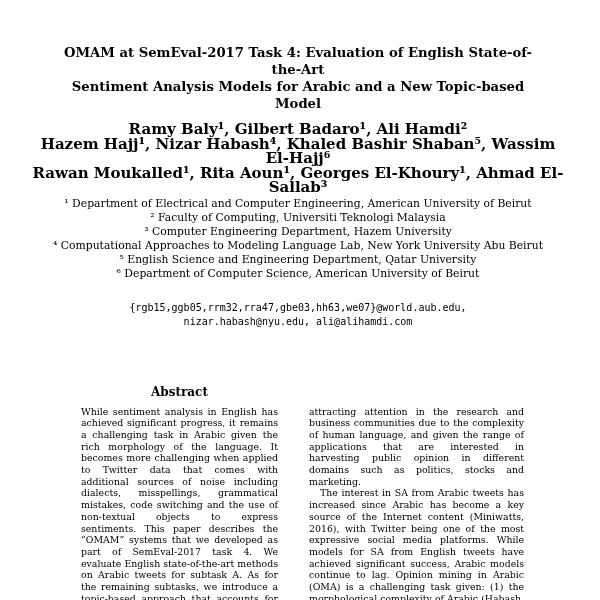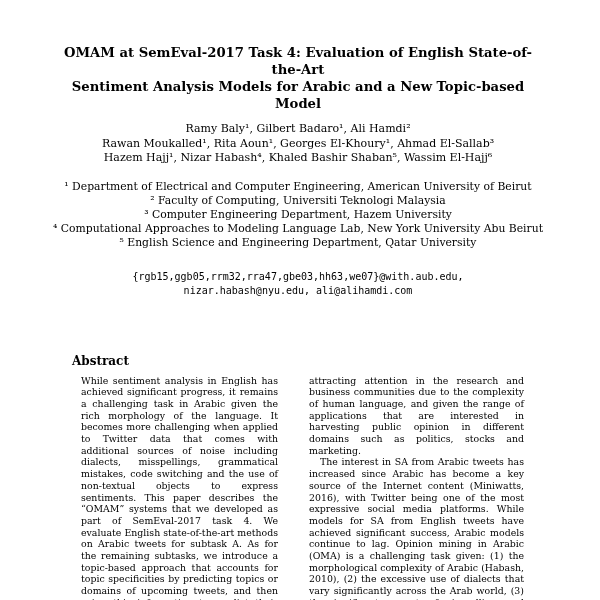--- a/index.html
+++ b/index.html
@@ -21,24 +21,24 @@
   .title {
     text-align: center;
     font-weight: bold;
     font-size: 13.2px;
     line-height: 17px;
     margin: 0 auto 10px auto;
     max-width: 480px;
   }
   .authors {
     text-align: center;
-    font-weight: normal;
-    font-size: 11px;
+    font-weight: bold;
+    font-size: 15px;
     line-height: 14.5px;
-    margin-bottom: 14px;
+    margin-bottom: 2px;
   }
   .affils {
     text-align: center;
     font-size: 10.8px;
     line-height: 14px;
     margin-bottom: 20px;
   }
   .emails {
     text-align: center;
     font-family: "DejaVu Sans Mono", "Liberation Mono", monospace;
@@ -51,21 +51,21 @@
     width: 452px;
     margin: 56px auto 0 auto;
   }
   .col {
     width: 215px;
     font-size: 9.4px;
     line-height: 11.7px;
     text-align: justify;
   }
   .abstract-heading {
-    text-align: left;
+    text-align: center;
     font-weight: bold;
     font-size: 12px;
     line-height: 14px;
     margin: 0 0 7px 0;
   }
   .abstract-body {
     margin: 0;
     padding: 0 9px;
   }
   .col-right {
@@ -83,34 +83,35 @@
 
 <div class="page">
 
   <h1 class="title">
     <span>OMAM at SemEval-2017 Task 4: Evaluation of English State-of-the-Art</span><br>
     <span>Sentiment Analysis Models for Arabic and a New Topic-based Model</span>
   </h1>
 
   <div class="authors">
     <div>Ramy Baly¹, Gilbert Badaro¹, Ali Hamdi²</div>
+    <div>Hazem Hajj¹, Nizar Habash⁴, Khaled Bashir Shaban⁵, Wassim El-Hajj⁶</div>
     <div>Rawan Moukalled¹, Rita Aoun¹, Georges El-Khoury¹, Ahmad El-Sallab³</div>
-    <div>Hazem Hajj¹, Nizar Habash⁴, Khaled Bashir Shaban⁵, Wassim El-Hajj⁶</div>
   </div>
 
   <div class="affils">
     <div>¹ Department of Electrical and Computer Engineering, American University of Beirut</div>
     <div>² Faculty of Computing, Universiti Teknologi Malaysia</div>
     <div>³ Computer Engineering Department, Hazem University</div>
     <div>⁴ Computational Approaches to Modeling Language Lab, New York University Abu Beirut</div>
     <div>⁵ English Science and Engineering Department, Qatar University</div>
+    <div>⁶ Department of Computer Science, American University of Beirut</div>
   </div>
 
   <div class="emails">
-    <div>{rgb15,ggb05,rrm32,rra47,gbe03,hh63,we07}@with.aub.edu,</div>
+    <div>{rgb15,ggb05,rrm32,rra47,gbe03,hh63,we07}@world.aub.edu,</div>
     <div>nizar.habash@nyu.edu, ali@alihamdi.com</div>
   </div>
 
   <div class="columns">
 
     <section class="col col-left">
       <h2 class="abstract-heading">Abstract</h2>
       <p class="abstract-body">While sentiment analysis in English has achieved significant progress, it remains a challenging task in Arabic given the rich morphology of the language. It becomes more challenging when applied to Twitter data that comes with additional sources of noise including dialects, misspellings, grammatical mistakes, code switching and the use of non-textual objects to express sentiments. This paper describes the “OMAM” systems that we developed as part of SemEval-2017 task 4. We evaluate English state-of-the-art methods on Arabic tweets for subtask A. As for the remaining subtasks, we introduce a topic-based approach that accounts for topic specificities by predicting topics or domains of upcoming tweets, and then using this information to predict their sentiment. Results indicate that applying the English state-of-the-art method to Arabic has achieved solid results without sig-</p>
     </section>
 

